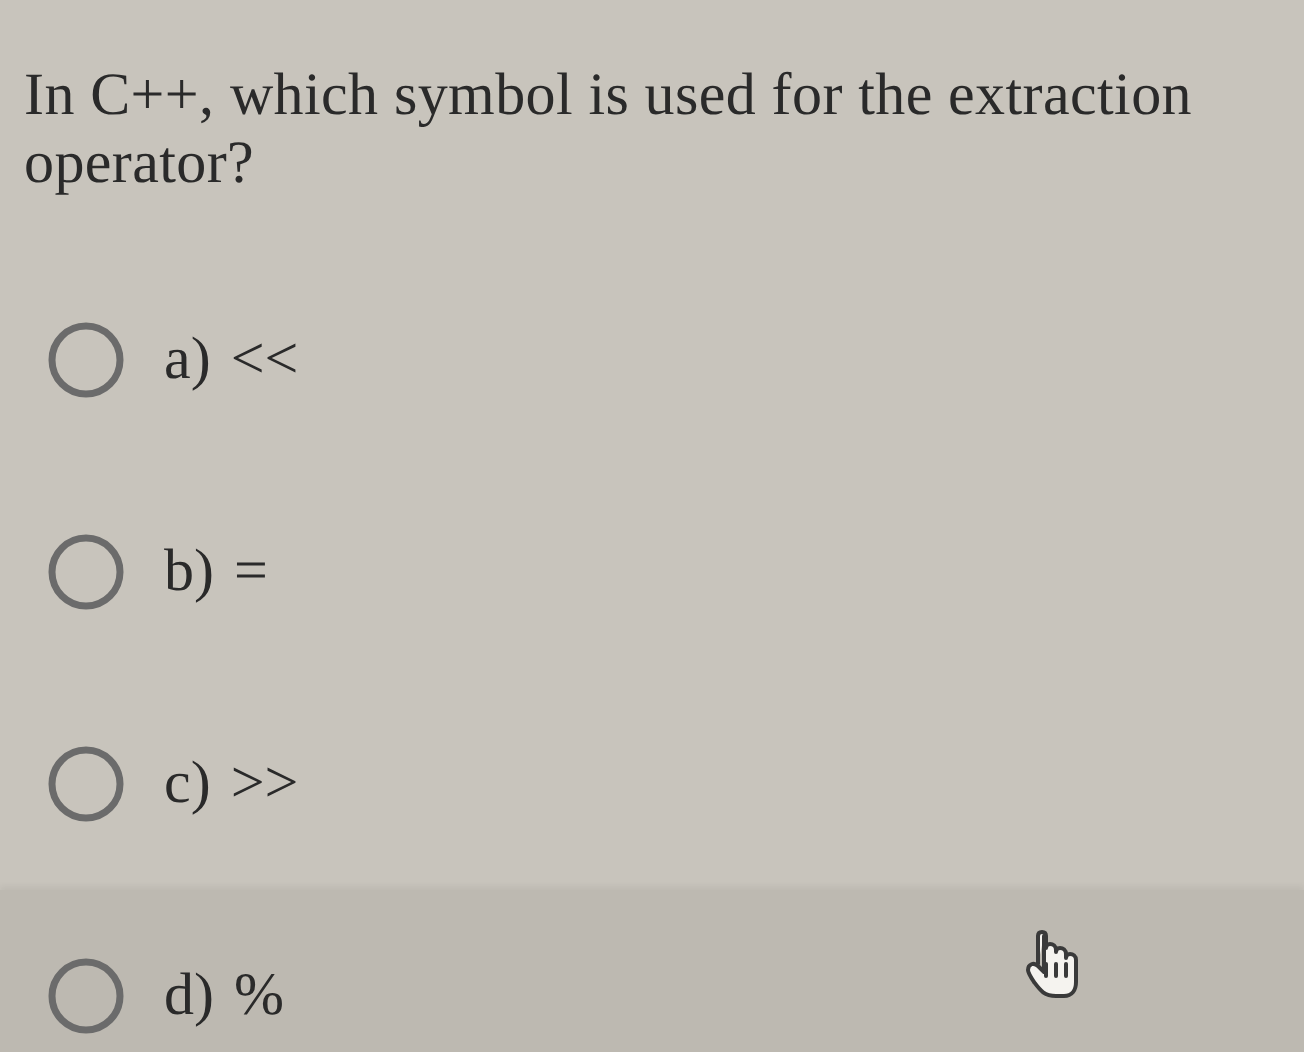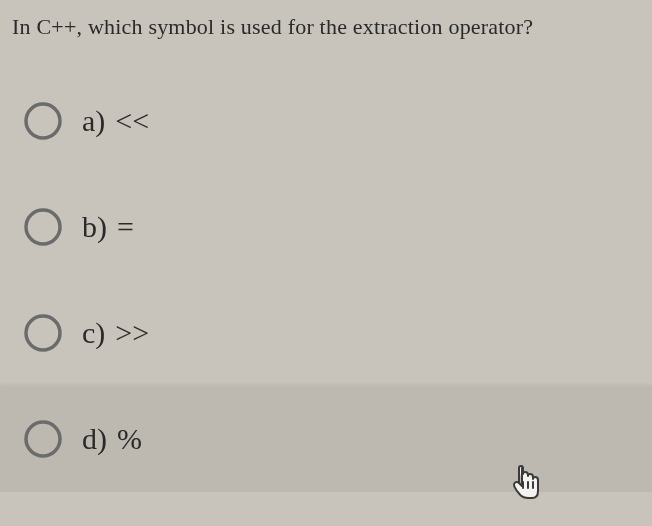--- a/index.html
+++ b/index.html
@@ -10,22 +10,22 @@
     body {
       width: 652px;
       height: 526px;
       background: #c8c4bc;
       font-family: Georgia, 'Times New Roman', serif;
       color: #2a2a2a;
       position: relative;
       overflow: hidden;
     }
     .question {
-      padding: 14px 12px 0 12px;
-      font-size: 22px;
+      padding: 31px 12px 0 12px;
+      font-size: 30px;
       font-weight: normal;
       letter-spacing: 0.2px;
     }
     .options {
       padding: 28px 12px 0 22px;
     }
     .option {
       display: flex;
       align-items: center;
       gap: 18px;

